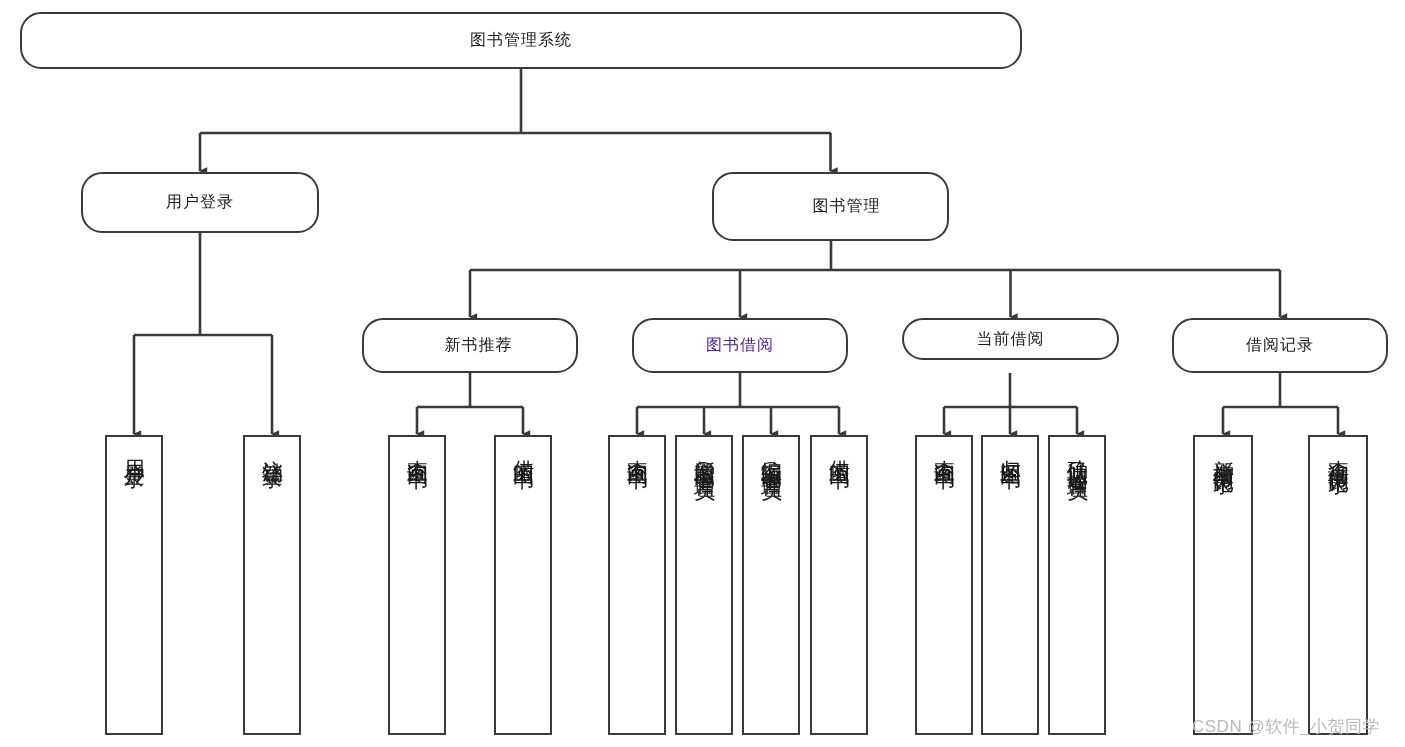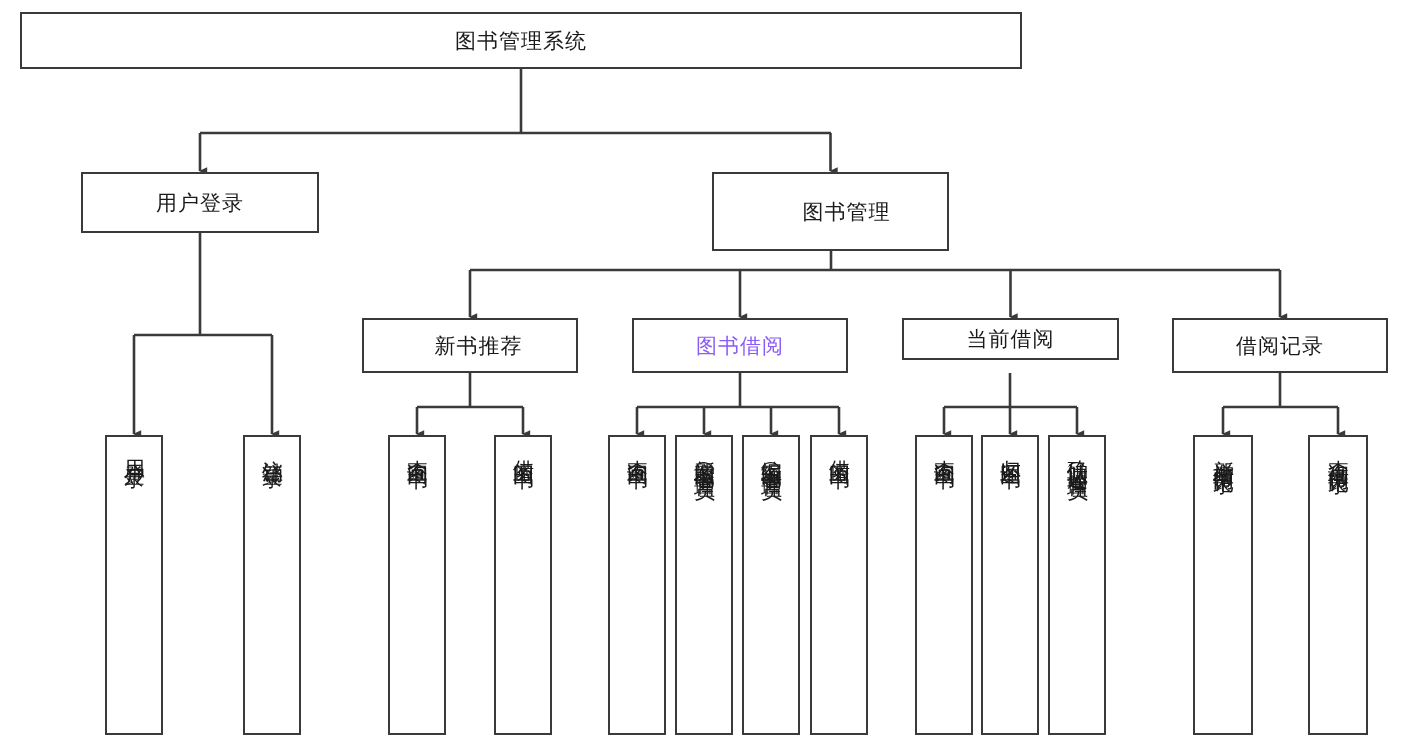--- a/index.html
+++ b/index.html
@@ -30,22 +30,23 @@
     position: absolute;
     box-sizing: border-box;
     background: #ffffff;
     border: 2px solid #3a3a3a;
     display: flex;
     align-items: center;
     justify-content: center;
     color: #1a1a1a;
   }
   .node.horizontal {
-    font-size: 21px;
+    font-size: 16px;
     letter-spacing: 1px;
+    border-radius: 21px;
   }
   .node.vertical {
     align-items: flex-start;
     padding-top: 6px;
   }
   .node.vertical .node-label {
     writing-mode: vertical-rl;
     text-orientation: upright;
     font-size: 21px;
     line-height: 1.28;
@@ -111,27 +112,27 @@
       </g>
   </svg>
 
   <div id="node-layer">
       <div class="node horizontal" style="left: 20px; top: 12px; width: 1002px; height: 57px; border-color: rgb(58, 58, 58); background: rgb(255, 255, 255); color: rgb(26, 26, 26);">
         <span class="node-label">图书管理系统</span>
       </div>
       <div class="node horizontal" style="left: 81px; top: 172px; width: 238px; height: 61px; border-color: rgb(58, 58, 58); background: rgb(255, 255, 255); color: rgb(26, 26, 26);">
         <span class="node-label">用户登录</span>
       </div>
-      <div class="node horizontal" style="left: 712px; top: 172px; width: 237px; height: 79px; border-color: rgb(58, 58, 58); background: rgb(255, 255, 255); color: rgb(26, 26, 26); padding-left: 32px;">
+      <div class="node horizontal" style="left: 712px; top: 172px; width: 237px; height: 69px; border-color: rgb(58, 58, 58); background: rgb(255, 255, 255); color: rgb(26, 26, 26); padding-left: 32px;">
         <span class="node-label">图书管理</span>
       </div>
       <div class="node horizontal" style="left: 362px; top: 318px; width: 216px; height: 55px; border-color: rgb(58, 58, 58); background: rgb(255, 255, 255); color: rgb(26, 26, 26); padding-left: 17px;">
         <span class="node-label">新书推荐</span>
       </div>
-      <div class="node horizontal" style="left: 632px; top: 318px; width: 216px; height: 55px; border-color: rgb(58, 58, 58); background: rgb(255, 255, 255); color: #8b5cf6;">
+      <div class="node horizontal" style="left: 632px; top: 318px; width: 216px; height: 55px; border-color: rgb(58, 58, 58); background: rgb(255, 255, 255); color: #4c1d95;">
         <span class="node-label">图书借阅</span>
       </div>
       <div class="node horizontal" style="left: 902px; top: 318px; width: 217px; height: 42px; border-color: rgb(58, 58, 58); background: rgb(255, 255, 255); color: rgb(26, 26, 26);">
         <span class="node-label">当前借阅</span>
       </div>
       <div class="node horizontal" style="left: 1172px; top: 318px; width: 216px; height: 55px; border-color: rgb(58, 58, 58); background: rgb(255, 255, 255); color: rgb(26, 26, 26);">
         <span class="node-label">借阅记录</span>
       </div>
       <div class="node vertical" style="left: 105px; top: 435px; width: 58px; height: 300px; border-color: rgb(58, 58, 58); background: rgb(255, 255, 255); color: rgb(26, 26, 26);">
         <span class="node-label">用户登录</span>
@@ -167,14 +168,15 @@
         <span class="node-label">确认归还（管理员）</span>
       </div>
       <div class="node vertical" style="left: 1193px; top: 435px; width: 60px; height: 300px; border-color: rgb(58, 58, 58); background: rgb(255, 255, 255); color: rgb(26, 26, 26);">
         <span class="node-label">新增借阅记录</span>
       </div>
       <div class="node vertical" style="left: 1308px; top: 435px; width: 60px; height: 300px; border-color: rgb(58, 58, 58); background: rgb(255, 255, 255); color: rgb(26, 26, 26);">
         <span class="node-label">查询借阅记录</span>
       </div>
     </div>
 
+  <div class="watermark" style="left: 1192px; top: 715px; color: rgb(185, 185, 185);">CSDN @软件_小贺同学</div>
 
 </div>
 
 </body></html>

